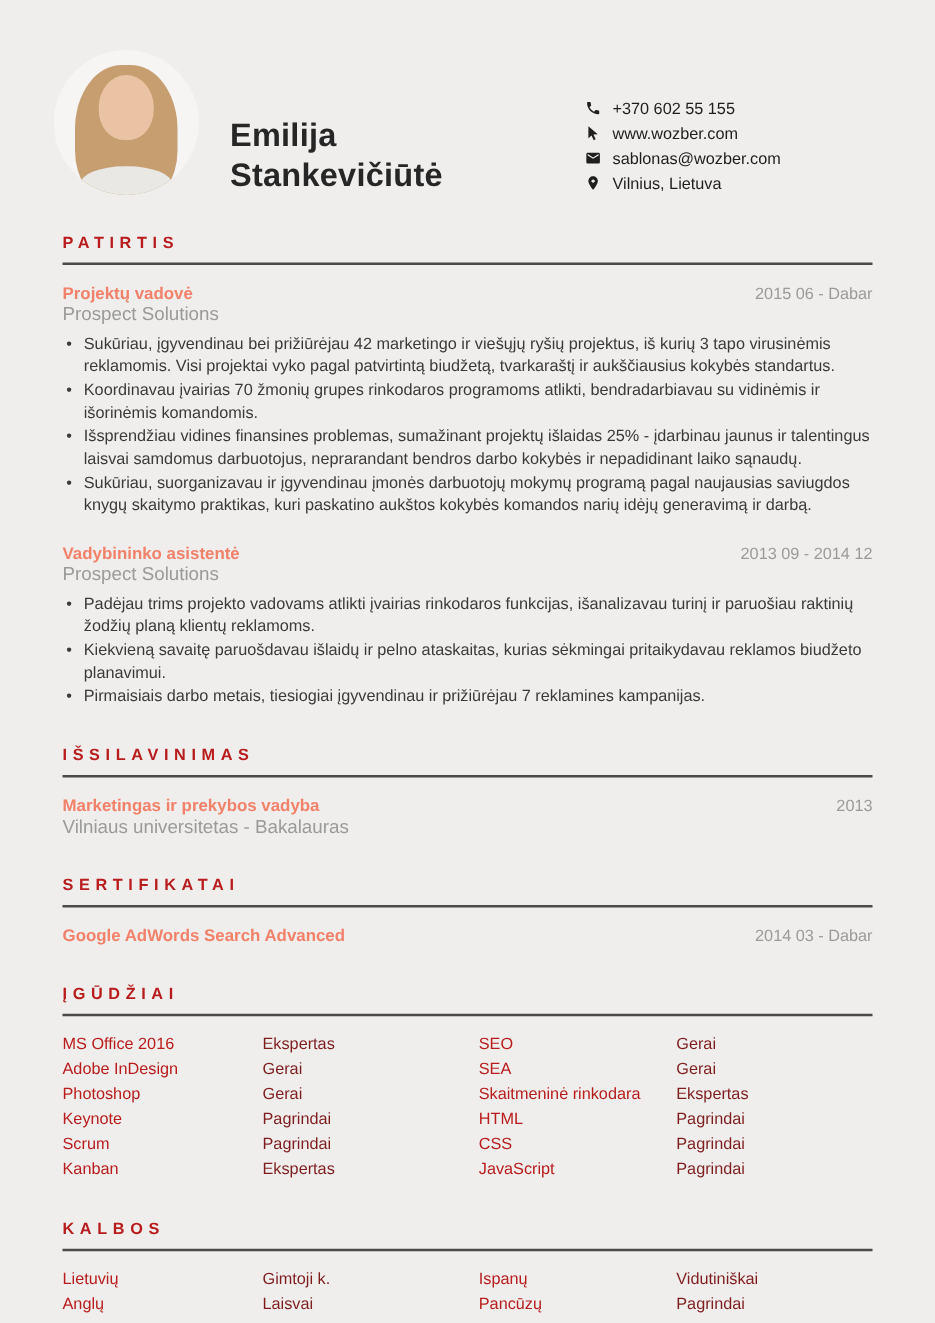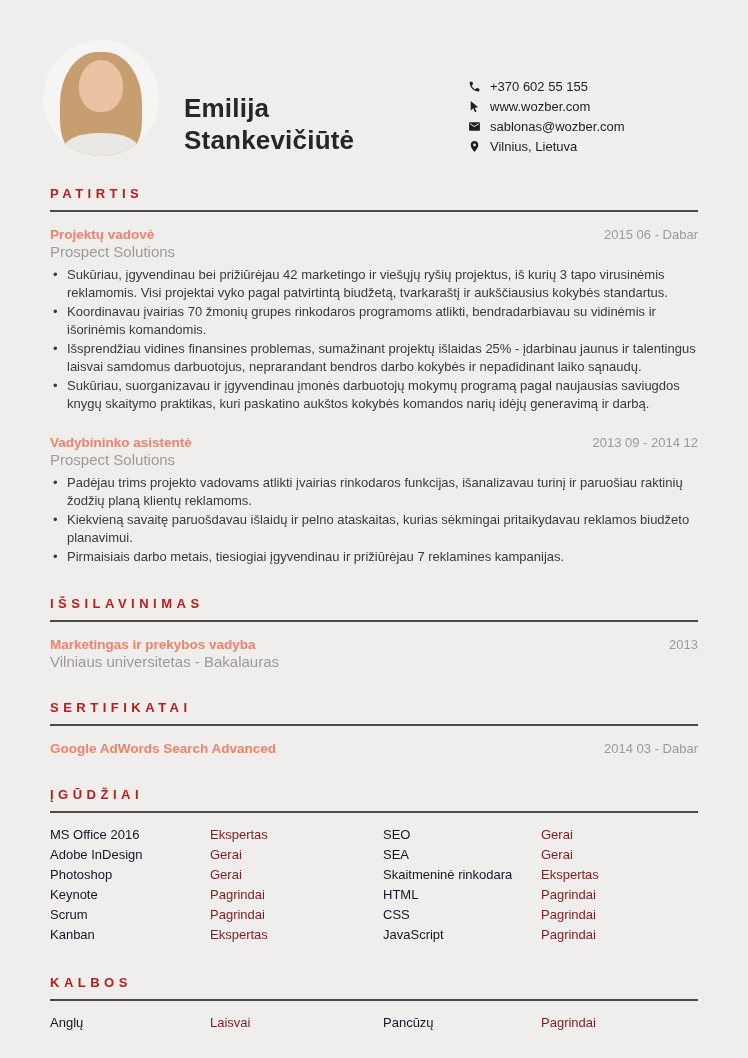--- a/index.html
+++ b/index.html
@@ -50,21 +50,21 @@
   .bullets{list-style:none; margin-top:6px;}
   .bullets li{
     position:relative; padding-left:17px; font-size:13px; line-height:17.5px;
     color:var(--body); margin-bottom:2px;
   }
   .bullets li::before{content:"\2022"; position:absolute; left:3px; top:0; color:var(--body);}
 
   
   .pair-grid{margin-top:12px;}
   .pair-row{display:grid; grid-template-columns:160px 173px 158px 1fr; align-items:center; height:20px; font-size:13px;}
-  .skill-name{color:#0f172a;}
+  .skill-name{color:#b91c1c;}
   .skill-level{color:#7f1d1d;}
 </style>
 </head>
 <body>
 
 <div class="page">
 
   <div class="header">
     <div class="avatar">
       <div class="hair"></div>
@@ -211,20 +211,26 @@
         <span class="skill-level">Pagrindai</span>
       </div>
     </div>
   </div>
 
   <div class="section">
     <div class="section-title">KALBOS</div>
     <hr class="section-rule">
     <div class="pair-grid">
       <div class="pair-row">
+        <span class="skill-name">Lietuvių</span>
+        <span class="skill-level">Gimtoji k.</span>
+        <span class="skill-name">Ispanų</span>
+        <span class="skill-level">Vidutiniškai</span>
+      </div>
+      <div class="pair-row">
         <span class="skill-name">Anglų</span>
         <span class="skill-level">Laisvai</span>
         <span class="skill-name">Pancūzų</span>
         <span class="skill-level">Pagrindai</span>
       </div>
     </div>
   </div>
 
 </div>
 

